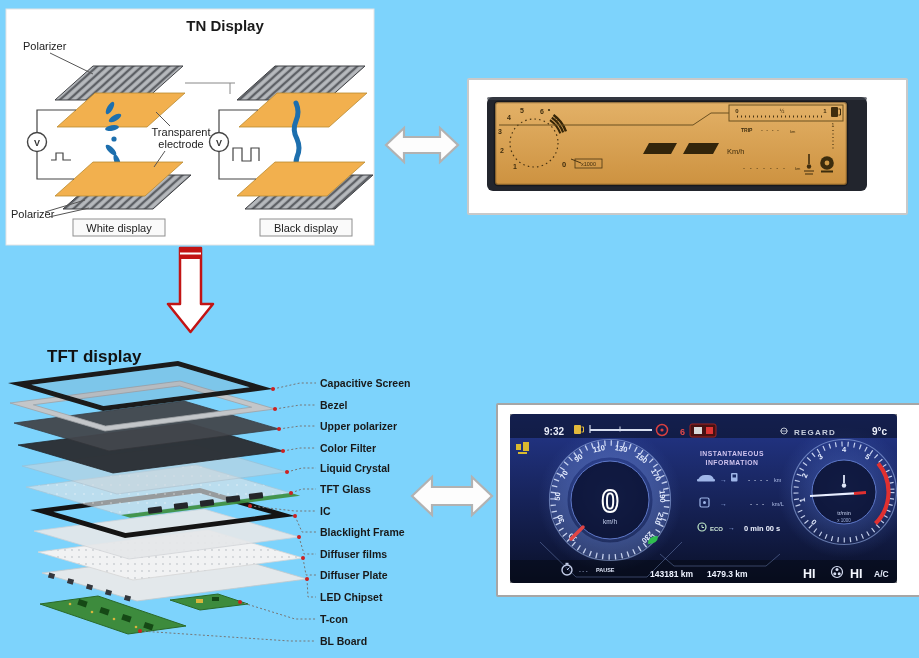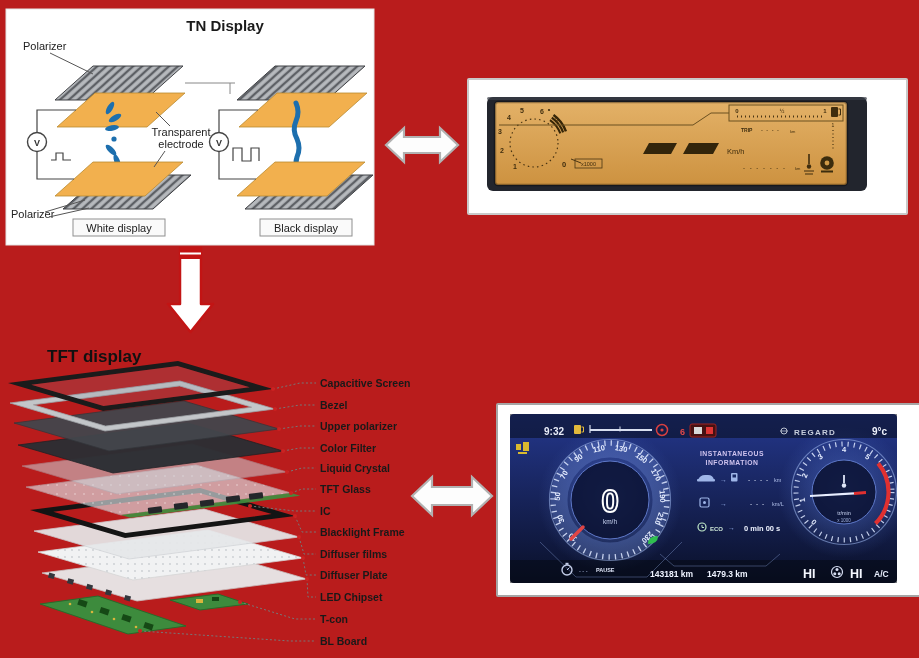--- a/index.html
+++ b/index.html
@@ -1,16 +1,16 @@
 <!DOCTYPE html>
 <html><head>
 <meta charset="utf-8">
 <style>
   html,body{margin:0;padding:0;background:#fff;}
-  #stage{position:relative;width:919px;height:658px;background:#b91c1c;overflow:hidden;
+  #stage{position:relative;width:919px;height:658px;background:#7dd3fc;overflow:hidden;
          font-family:"Liberation Sans",sans-serif;}
   .abs{position:absolute;}
   .photo-box{position:absolute;background:#fff;border:2px solid #c9c9c9;border-radius:2px;}
   .photo-box.dark-border{border-color:#a6a6a6;}
   svg text{font-family:"Liberation Sans",sans-serif;}
   .mono-txt{font-family:"DejaVu Sans",sans-serif;}
 </style>
 </head>
 <body>
 

